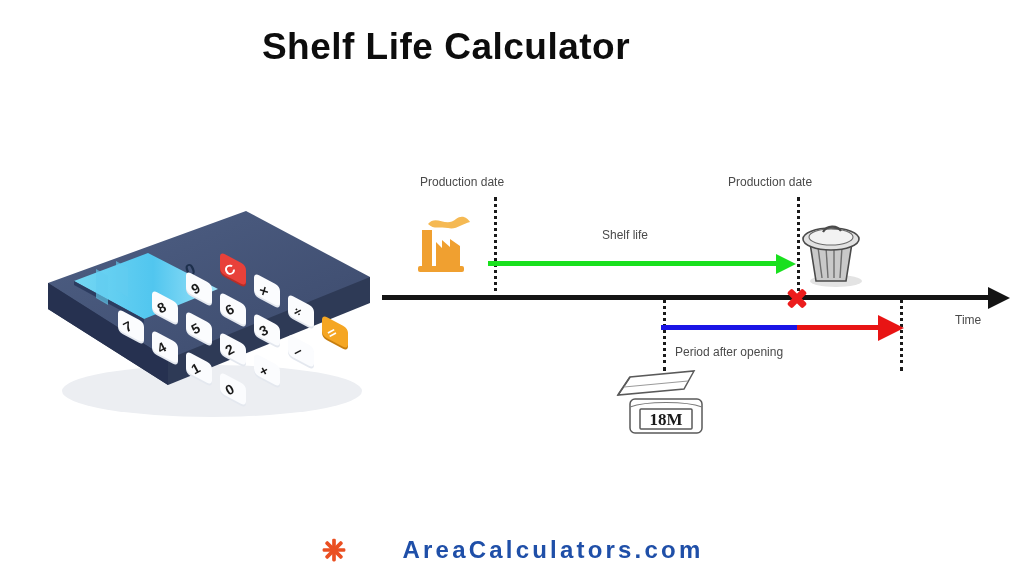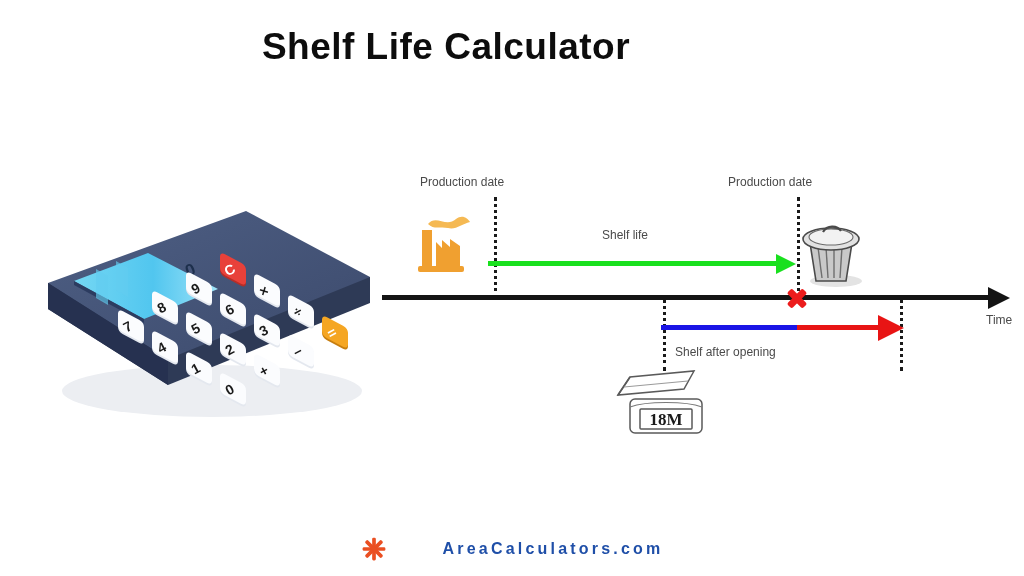--- a/index.html
+++ b/index.html
@@ -50,21 +50,21 @@
     position: absolute;
     font-family: "Liberation Sans", sans-serif;
     font-size: 12px;
     color: #4a4a4a;
     white-space: nowrap;
   }
   #label-production-date { left: 50px;  top: 10px; }
   #label-expiration-date { left: 358px; top: 10px; }
   #label-shelf-life      { left: 218px; top: 63px; margin-left: 14px; }
   #label-period-after-opening { left: 305px; top: 180px; }
-  #label-time            { left: 616px; top: 148px; text-align: center; }
+  #label-time            { left: 585px; top: 148px; text-align: center; }
 
   
   .dotted-guide {
     position: absolute;
     width: 0;
     border-left: 3px dotted #1a1a1a;
   }
   #guide-production  { left: 124px; top: 32px;  height: 102px; }
   #guide-expiration  { left: 427px; top: 32px;  height: 102px; }
   #guide-open-start  { left: 293px; top: 134px; height: 72px; }
@@ -160,21 +160,21 @@
     top: 536px;
     width: 1024px;
     display: flex;
     align-items: center;
     justify-content: center;
     gap: 56px;
   }
   #footer-asterisk-icon { width: 26px; height: 26px; display:block; }
   #footer-site-name {
     font-family: "Liberation Sans", sans-serif;
-    font-size: 16px;
+    font-size: 24px;
     font-weight: bold;
     letter-spacing: 3.2px;
     color: #1f4fa8;
     white-space: nowrap;
   }
 </style>
 </head>
 <body>
 
 <div id="page-title">Shelf Life Calculator</div>
@@ -294,21 +294,21 @@
       </g>
     </g>
   </svg>
 </div>
 
 <div id="shelf-life-diagram">
 
   <div class="diag-label" id="label-production-date">Production date</div>
   <div class="diag-label" id="label-expiration-date">Production date</div>
   <div class="diag-label" id="label-shelf-life">Shelf life</div>
-  <div class="diag-label" id="label-period-after-opening">Shelf after opening</div>
+  <div class="diag-label" id="label-period-after-opening">Period after opening</div>
   <div class="diag-label" id="label-time">Time</div>
 
   <div class="dotted-guide" id="guide-production"></div>
   <div class="dotted-guide" id="guide-expiration"></div>
   <div class="dotted-guide" id="guide-open-start"></div>
   <div class="dotted-guide" id="guide-open-end"></div>
 
   <div id="timeline-axis"></div>
   <div id="timeline-arrowhead"></div>
 

